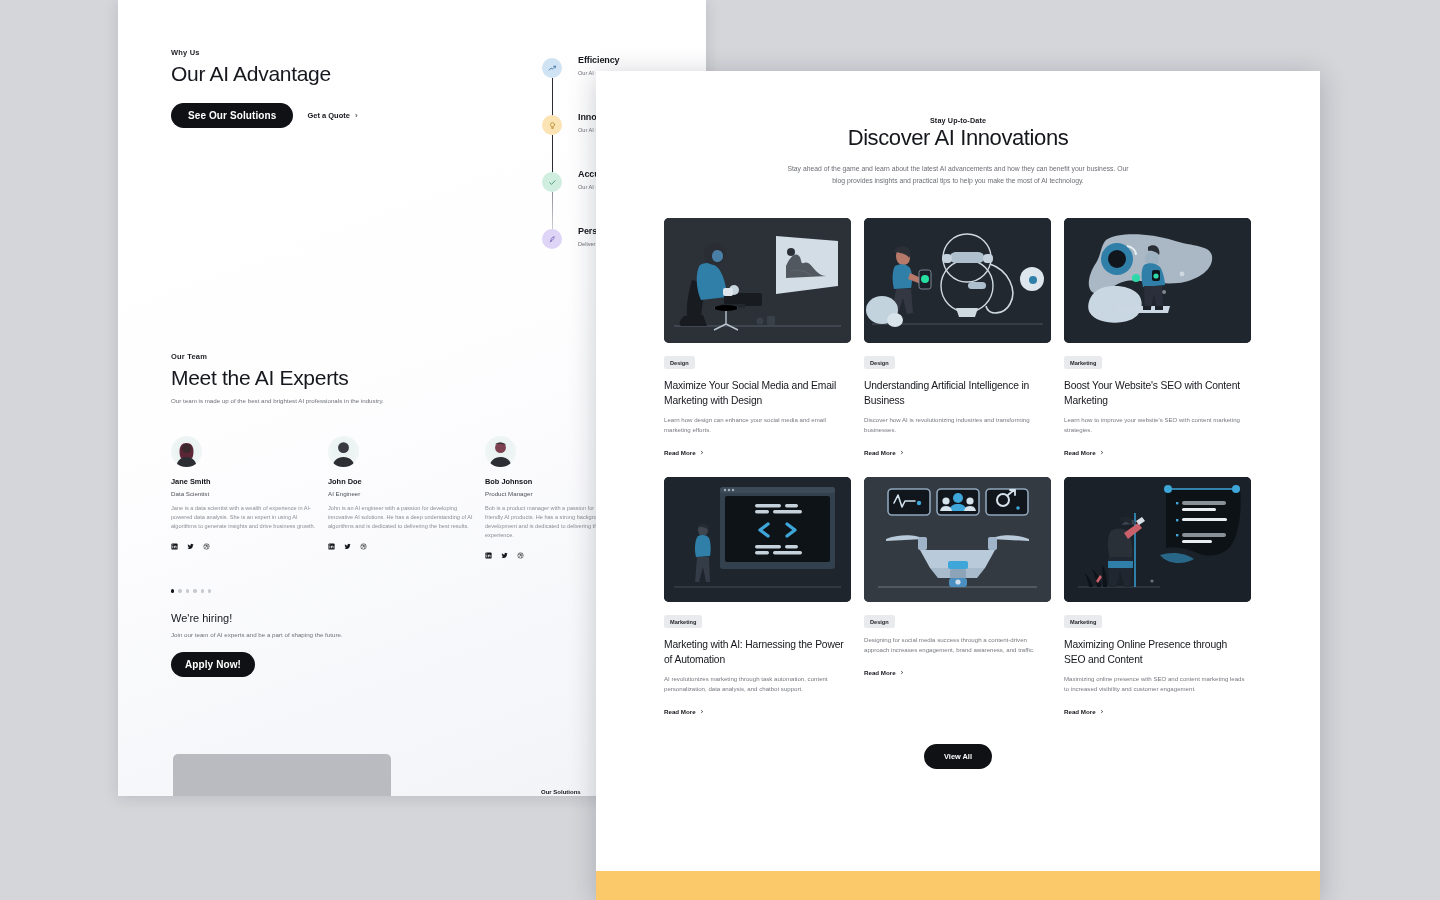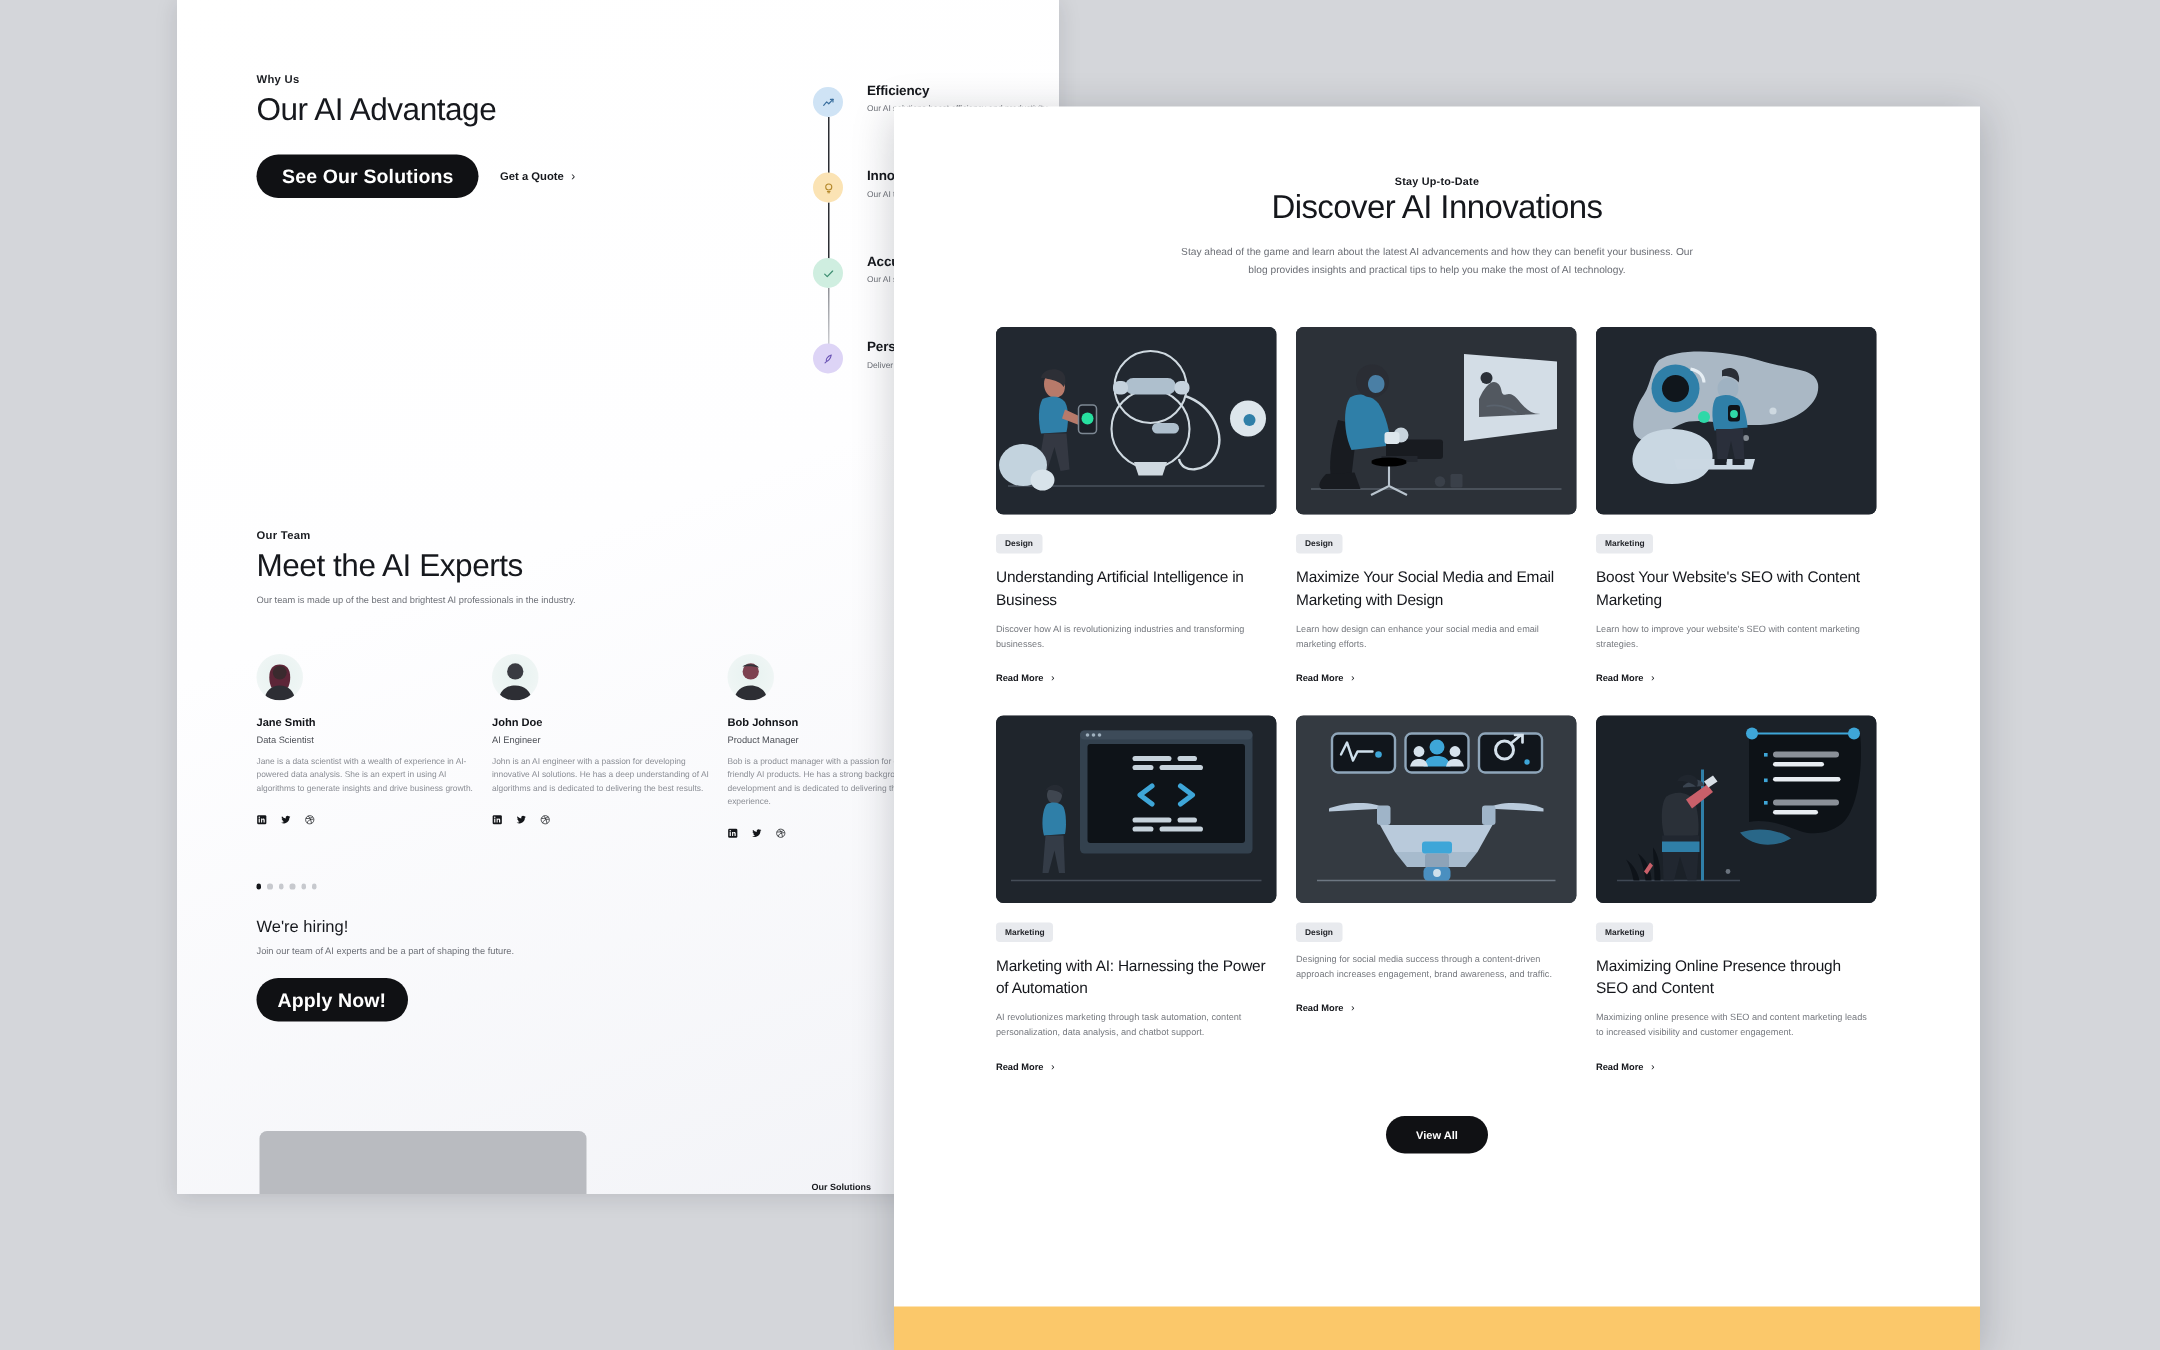--- a/index.html
+++ b/index.html
@@ -25,21 +25,21 @@
   }
   .lp-h1 {
     font-size: 21px; font-weight: 400; color: #16181d; letter-spacing: -.3px;
     margin-top: 5px;
   }
 
   .adv-block { position: absolute; left: 53px; top: 48px; width: 260px; }
   .btn-row { display: flex; align-items: center; gap: 14px; margin-top: 17px; }
   .pill-dark {
     background: #101114; color: #fff; border-radius: 999px;
-    font-size: 13px; font-weight: bold; padding: 7px 17px; letter-spacing: .1px;
+    font-size: 10px; font-weight: bold; padding: 7px 17px; letter-spacing: .1px;
     display: inline-block; border: none; cursor: pointer;
   }
   .ghost-link {
     font-size: 7.5px; font-weight: bold; color: #16181d;
     display: inline-flex; align-items: center; gap: 5px; cursor: pointer;
   }
   .ghost-link .chev { font-size: 8px; font-weight: normal; }
 
   
   .timeline { position: absolute; left: 424px; top: 55px; width: 175px; }
@@ -349,20 +349,53 @@
 
   <div id="right-panel">
 
     <div class="rp-head">
       <div class="rp-eyebrow">Stay Up-to-Date</div>
       <div class="rp-title">Discover AI Innovations</div>
       <div class="rp-sub">Stay ahead of the game and learn about the latest AI advancements and how they can benefit your business. Our blog provides insights and practical tips to help you make the most of AI technology.</div>
     </div>
 
     <div class="cards">
+
+      <div class="card">
+        <div class="thumb">
+          <svg viewBox="0 0 187 125" preserveAspectRatio="xMidYMid slice">
+            <rect width="187" height="125" fill="#2c3138"></rect>
+            <line x1="10" y1="108" x2="177" y2="108" stroke="#545c66" stroke-width="1"></line>
+            <path d="M112 18l62 5v45l-62 8z" fill="#d3dde6"></path>
+            <path d="M122 48c4-9 9-14 13-10 3 3 1 8 5 7 5-2 8 4 12 8 3 3 6 5 11 5l-41 2z" fill="#32373e" opacity=".8"></path>
+            <circle cx="127" cy="34" r="4" fill="#2b3038"></circle>
+            <path d="M127 53c6-2 14 0 20 4" stroke="#5a636e" stroke-width="1.2" fill="none"></path>
+            <path d="M28 62c-4 14-6 26-5 36l14 1 4-34z" fill="#181b20"></path>
+            <path d="M20 98c-4 4-6 8-3 10h26l-4-11z" fill="#181b20"></path>
+            <path d="M36 47c6-4 14-2 19 4 5 7 8 21 8 28l-26 3c-5-10-6-28-1-35z" fill="#2f7fa8"></path>
+            <path d="M40 36c0-7 5-11 11-11s11 5 11 11-5 11-11 11-11-4-11-11z" fill="#2a2d34"></path>
+            <path d="M53 32c3 0 6 2 6 6s-3 6-6 6-5-3-5-6 2-6 5-6z" fill="#4a7fa5"></path>
+            <rect x="60" y="75" width="38" height="13" rx="2" fill="#181b20"></rect>
+            <circle cx="70" cy="72" r="5" fill="#c8d4dd"></circle>
+            <rect x="59" y="70" width="10" height="8" rx="2" fill="#dde6ec"></rect>
+            <path d="M57 86h24v4H57z" fill="#23272e"></path>
+            <path d="M62 90v16M62 106l-12 6M62 106l12 6M50 90h24" stroke="#b9c4ce" stroke-width="1.4" fill="none"></path>
+            <ellipse cx="62" cy="90" rx="12" ry="3" fill="#2f3views"></ellipse>
+            <circle cx="96" cy="103" r="3.5" fill="#3a4049"></circle>
+            <rect x="103" y="98" width="8" height="9" rx="1" fill="#3a4049"></rect>
+          </svg>
+        </div>
+        <span class="tag">Design</span>
+        <div class="c-title">Maximize Your Social Media and Email Marketing with Design</div>
+        <div class="c-desc">Learn how design can enhance your social media and email marketing efforts.</div>
+        <span class="read-more">
+          <span>Read More</span>
+          <span class="chev">›</span>
+        </span>
+      </div>
 
       <div class="card">
         <div class="thumb">
           <svg viewBox="0 0 187 125" preserveAspectRatio="xMidYMid slice">
             <rect width="187" height="125" fill="#222830"></rect>
             <line x1="8" y1="106" x2="179" y2="106" stroke="#4a525c" stroke-width="1"></line>
             <path d="M32 38c0-5 3-8 7-8s7 3 7 9-3 8-7 8-7-4-7-9z" fill="#b77a6a"></path>
             <path d="M30 34c1-7 14-8 16-1 1 5-1 7-1 7-1-4-12-6-15-6z" fill="#2d2f36"></path>
             <path d="M31 48c6-3 12-2 15 2 3 5 2 16 1 20l-17 1c-2-8-2-18 1-23z" fill="#2f7fa8"></path>
             <path d="M32 71h15l2 24-6 1-4-16-5 16-6-1z" fill="#343842"></path>
@@ -379,53 +412,20 @@
             <rect x="104" y="64" width="18" height="7" rx="3.5" fill="#aebfcd"></rect>
             <path d="M92 90h22l-3 9H95z" fill="#cfd9e0"></path>
             <path d="M126 46c18 6 28 26 20 40-6 11-22 12-24 2" fill="none" stroke="#cfd9e0" stroke-width="1.6"></path>
             <circle cx="168" cy="61" r="12" fill="#dde6ec"></circle>
             <circle cx="169" cy="62" r="4" fill="#2f7fa8"></circle>
           </svg>
         </div>
         <span class="tag">Design</span>
         <div class="c-title">Understanding Artificial Intelligence in Business</div>
         <div class="c-desc">Discover how AI is revolutionizing industries and transforming businesses.</div>
-        <span class="read-more">
-          <span>Read More</span>
-          <span class="chev">›</span>
-        </span>
-      </div>
-
-      <div class="card">
-        <div class="thumb">
-          <svg viewBox="0 0 187 125" preserveAspectRatio="xMidYMid slice">
-            <rect width="187" height="125" fill="#2c3138"></rect>
-            <line x1="10" y1="108" x2="177" y2="108" stroke="#545c66" stroke-width="1"></line>
-            <path d="M112 18l62 5v45l-62 8z" fill="#d3dde6"></path>
-            <path d="M122 48c4-9 9-14 13-10 3 3 1 8 5 7 5-2 8 4 12 8 3 3 6 5 11 5l-41 2z" fill="#32373e" opacity=".8"></path>
-            <circle cx="127" cy="34" r="4" fill="#2b3038"></circle>
-            <path d="M127 53c6-2 14 0 20 4" stroke="#5a636e" stroke-width="1.2" fill="none"></path>
-            <path d="M28 62c-4 14-6 26-5 36l14 1 4-34z" fill="#181b20"></path>
-            <path d="M20 98c-4 4-6 8-3 10h26l-4-11z" fill="#181b20"></path>
-            <path d="M36 47c6-4 14-2 19 4 5 7 8 21 8 28l-26 3c-5-10-6-28-1-35z" fill="#2f7fa8"></path>
-            <path d="M40 36c0-7 5-11 11-11s11 5 11 11-5 11-11 11-11-4-11-11z" fill="#2a2d34"></path>
-            <path d="M53 32c3 0 6 2 6 6s-3 6-6 6-5-3-5-6 2-6 5-6z" fill="#4a7fa5"></path>
-            <rect x="60" y="75" width="38" height="13" rx="2" fill="#181b20"></rect>
-            <circle cx="70" cy="72" r="5" fill="#c8d4dd"></circle>
-            <rect x="59" y="70" width="10" height="8" rx="2" fill="#dde6ec"></rect>
-            <path d="M57 86h24v4H57z" fill="#23272e"></path>
-            <path d="M62 90v16M62 106l-12 6M62 106l12 6M50 90h24" stroke="#b9c4ce" stroke-width="1.4" fill="none"></path>
-            <ellipse cx="62" cy="90" rx="12" ry="3" fill="#2f3views"></ellipse>
-            <circle cx="96" cy="103" r="3.5" fill="#3a4049"></circle>
-            <rect x="103" y="98" width="8" height="9" rx="1" fill="#3a4049"></rect>
-          </svg>
-        </div>
-        <span class="tag">Design</span>
-        <div class="c-title">Maximize Your Social Media and Email Marketing with Design</div>
-        <div class="c-desc">Learn how design can enhance your social media and email marketing efforts.</div>
         <span class="read-more">
           <span>Read More</span>
           <span class="chev">›</span>
         </span>
       </div>
 
       <div class="card">
         <div class="thumb">
           <svg viewBox="0 0 187 125" preserveAspectRatio="xMidYMid slice">
             <rect width="187" height="125" fill="#20262e"></rect>

